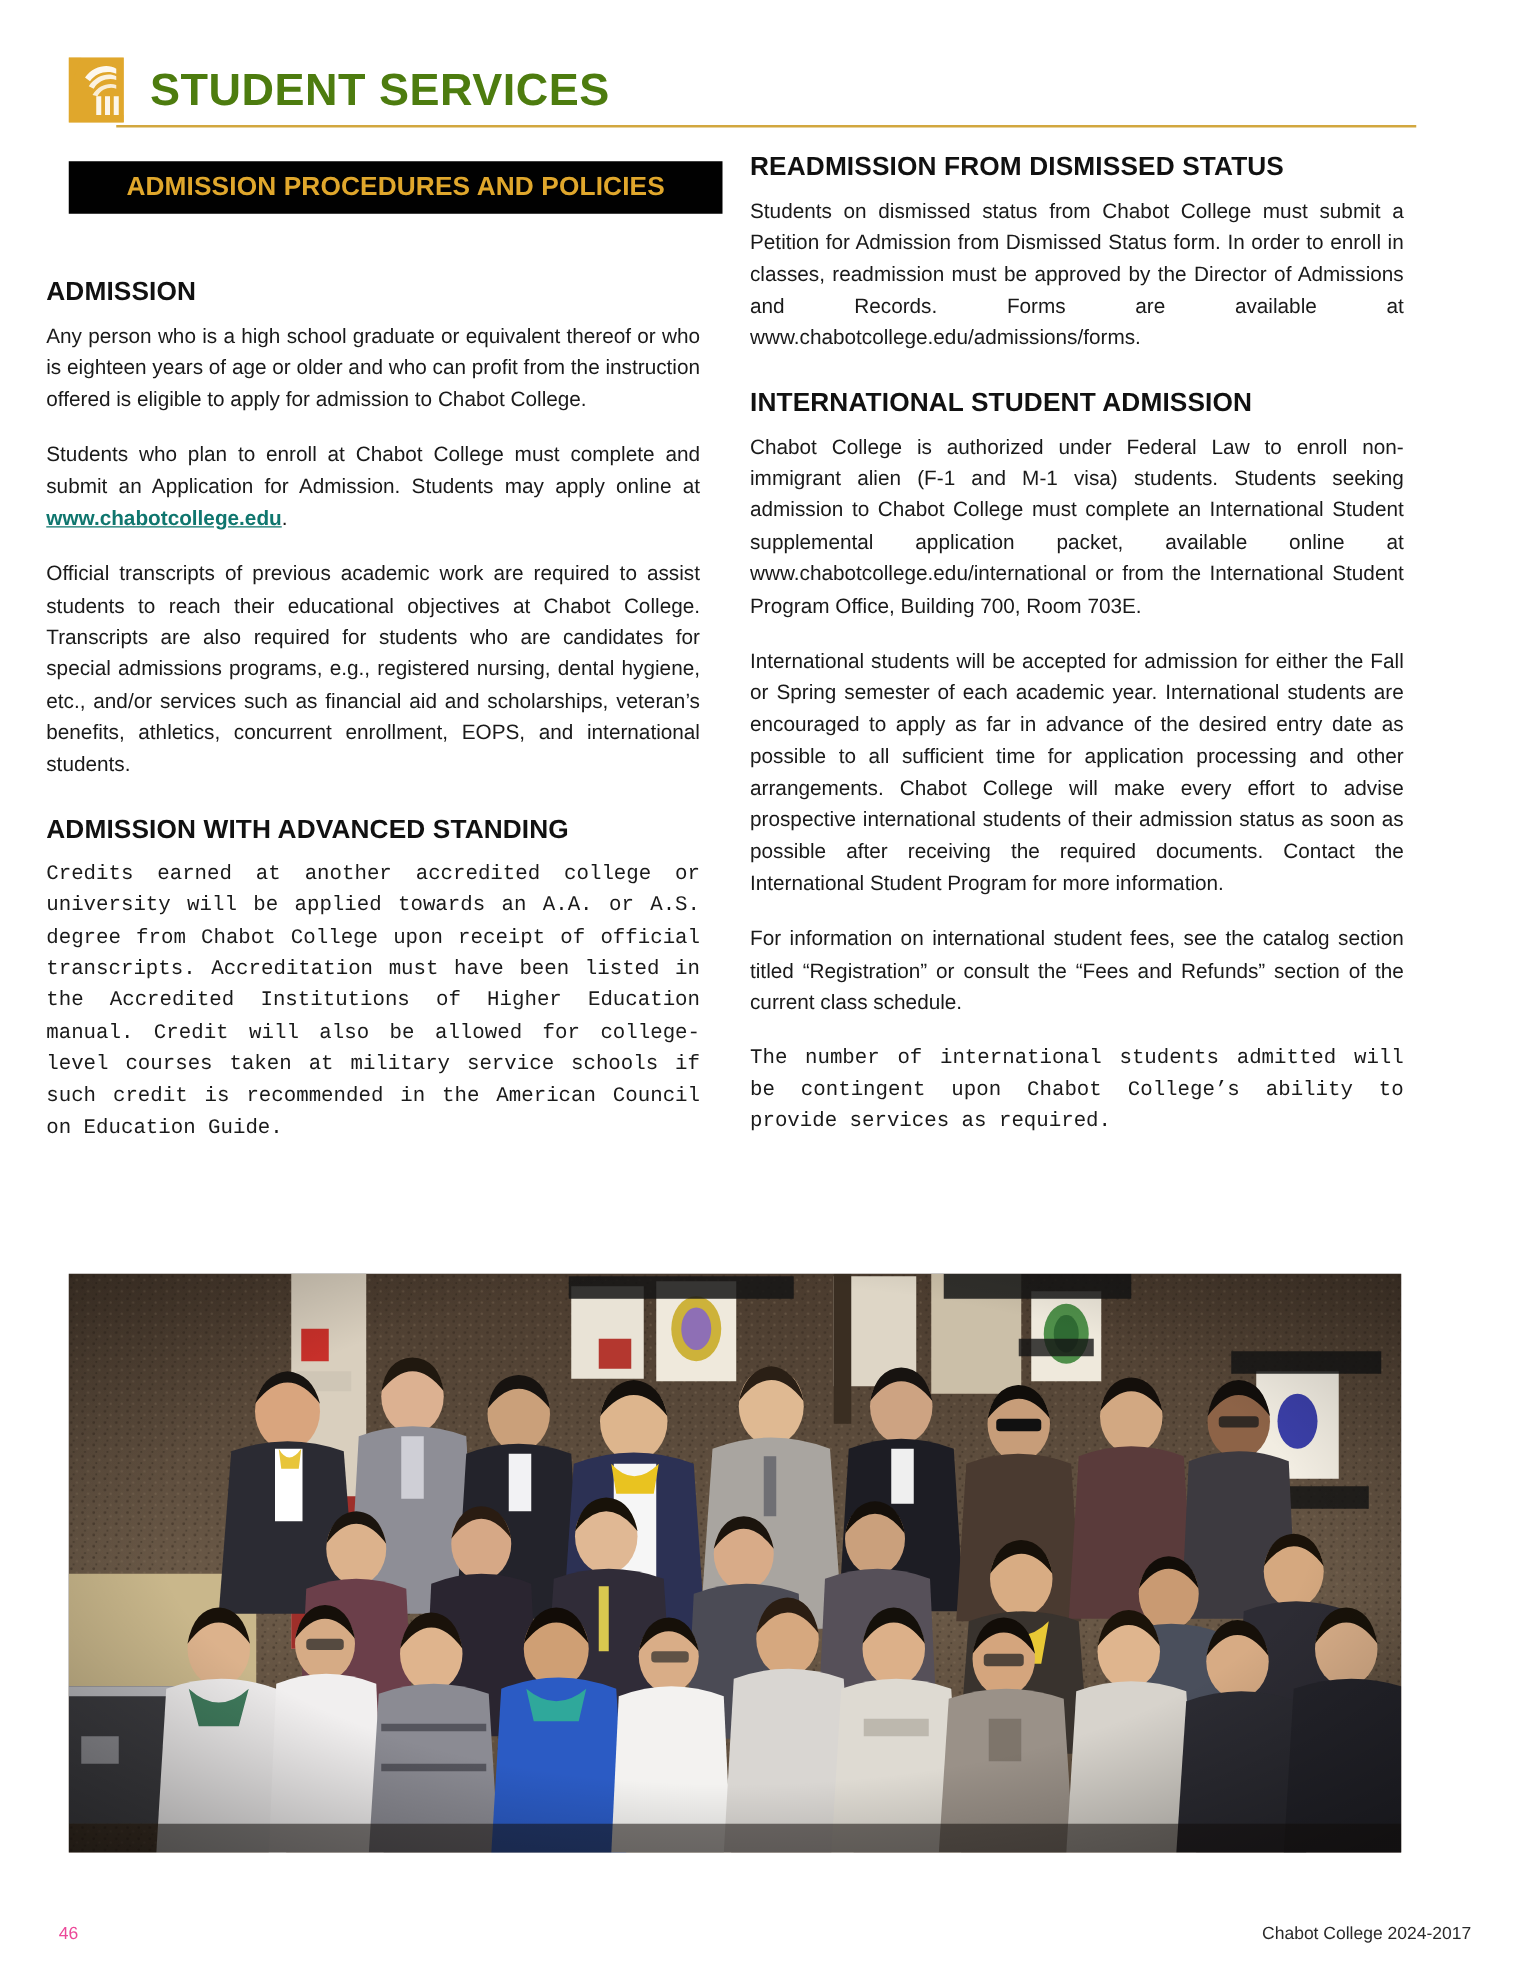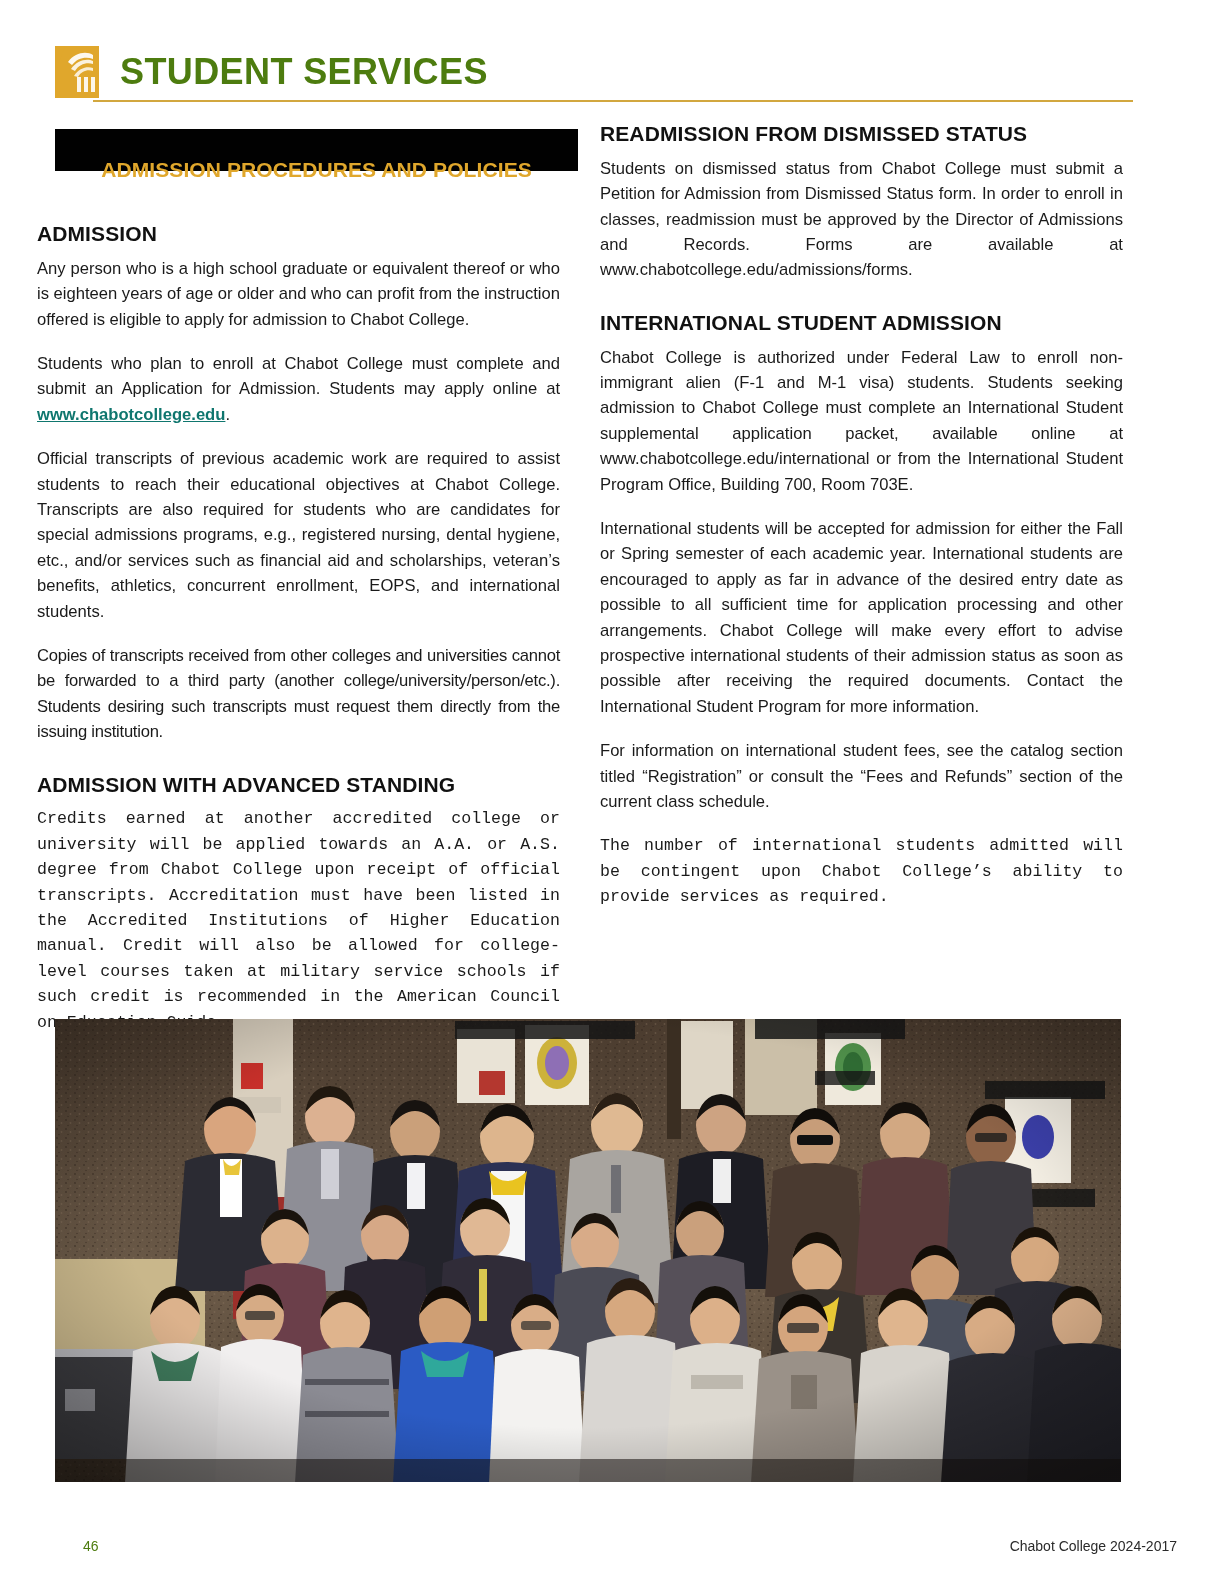--- a/index.html
+++ b/index.html
@@ -72,21 +72,20 @@
   .section-banner-label {
     position: absolute;
     left: 0;
     right: 0;
     top: 9px;
     text-align: center;
     color: #e0a72c;
     font-size: 21px;
     font-weight: bold;
     letter-spacing: 0.1px;
-    margin-top: 20px;
   }
 
   
   .col {
     position: absolute;
     top: 120px;
     width: 523px;
   }
   .col-left  { left: 37px; top: 188px; margin-top: 34px; }
   .col-right { left: 600px; top: 122px; }
@@ -137,22 +136,21 @@
     left: 47px;
     right: 47px;
     top: 1538px;
     height: 24px;
   }
   .footer-page-number {
     position: absolute;
     left: 0;
     top: 0;
     font-size: 14px;
-    color: #4d7c0f;
-    margin-left: 36px;
+    color: #ec4899;
   }
   .footer-catalog-note {
     position: absolute;
     right: 0;
     top: 0;
     font-size: 14px;
     color: #2a2a2a;
   }
 </style>
 </head>
@@ -186,21 +184,20 @@
   <div class="col col-left">
 
     <h2 class="sec-head">ADMISSION</h2>
 
     <p class="body-text">Any person who is a high school graduate or equivalent thereof or who is eighteen years of age or older and who can profit from the instruction offered is eligible to apply for admission to Chabot College.</p>
 
     <p class="body-text"><span>Students who plan to enroll at Chabot College must complete and submit an Application for Admission. Students may apply online at </span><a class="inline-link" href="#">www.chabotcollege.edu</a><span>.</span></p>
 
     <p class="body-text">Official transcripts of previous academic work are required to assist students to reach their educational objectives at Chabot College. Transcripts are also required for students who are candidates for special admissions programs, e.g., registered nursing, dental hygiene, etc., and/or services such as financial aid and scholarships, veteran’s benefits, athletics, concurrent enrollment, EOPS, and international students.</p>
 
-    <p class="body-text tight">Copies of transcripts received from other colleges and universities cannot be forwarded to a third party (another college/university/person/etc.). Students desiring such transcripts must request them directly from the issuing institution.</p>
 
     <h2 class="sec-head spaced">ADMISSION WITH ADVANCED STANDING</h2>
 
     <p class="body-text">Credits earned at another accredited college or university will be applied towards an A.A. or A.S. degree from Chabot College upon receipt of official transcripts. Accreditation must have been listed in the Accredited Institutions of Higher Education manual. Credit will also be allowed for college-level courses taken at military service schools if such credit is recommended in the American Council on Education Guide.</p>
 
   </div>
 
   <div class="col col-right">
 
     <h2 class="sec-head">READMISSION FROM DISMISSED STATUS</h2>

